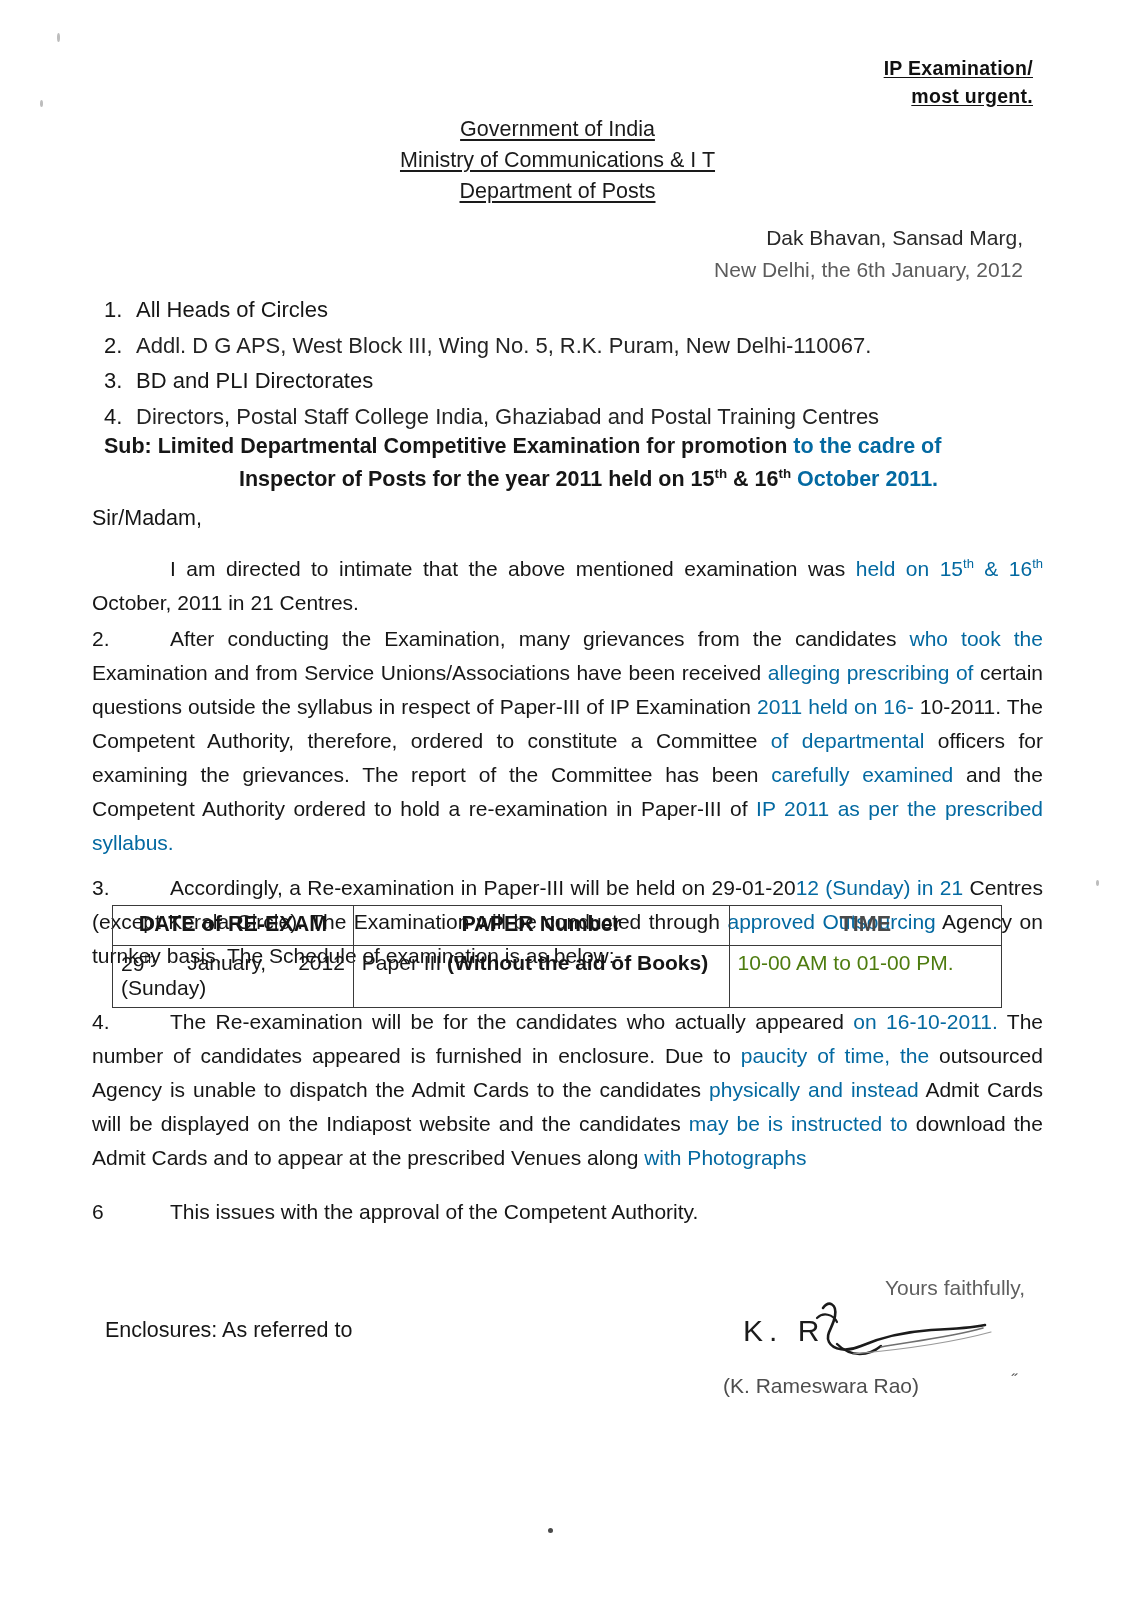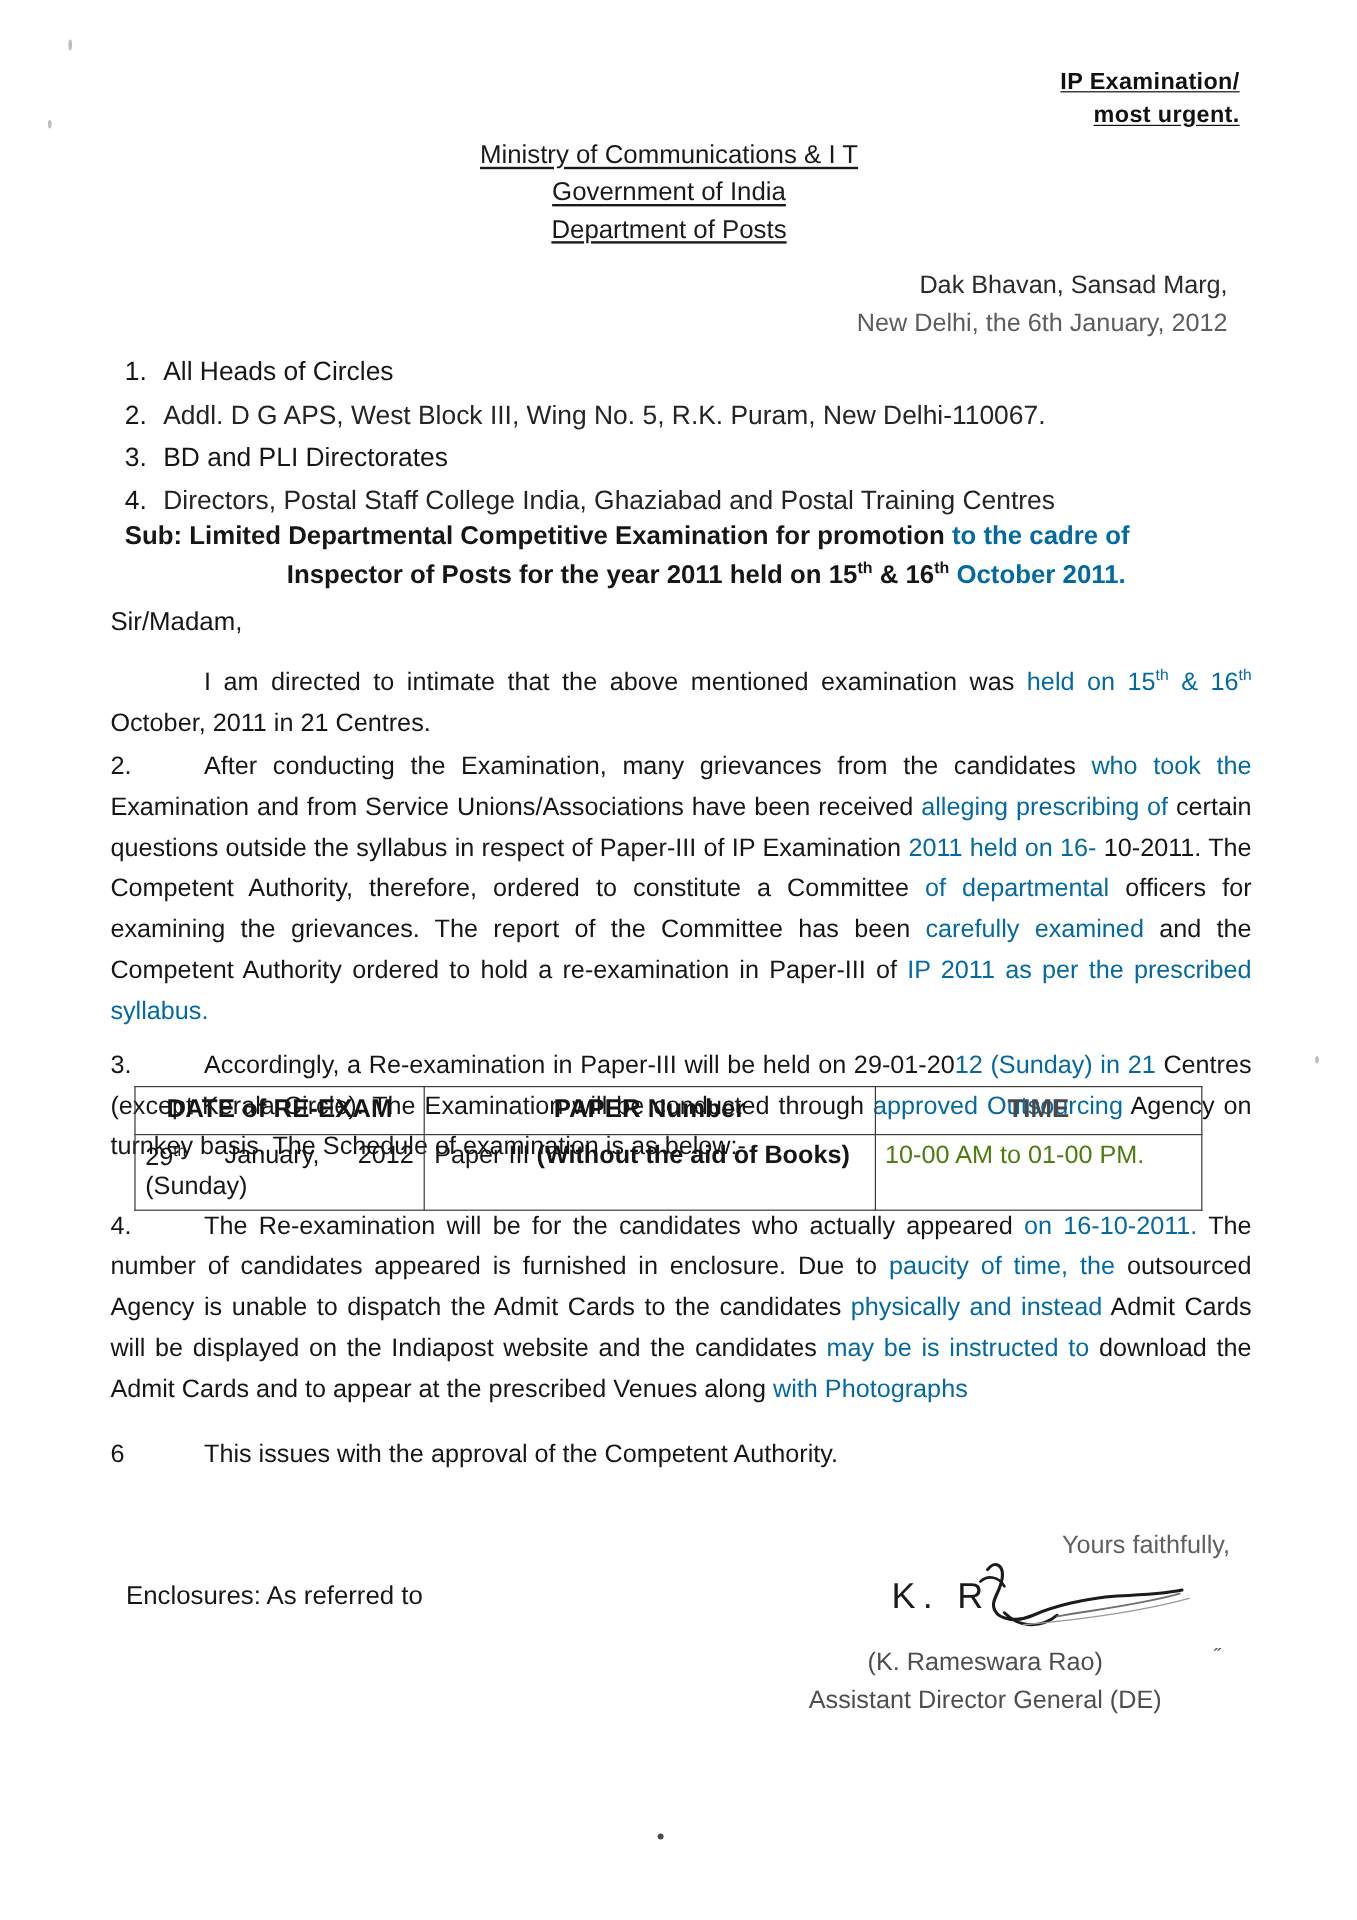--- a/index.html
+++ b/index.html
@@ -257,22 +257,22 @@
   <div class="speck" style="left:40px; top:100px; width:3px; height:7px;"></div>
   <div class="speck" style="left:1096px; top:880px; width:3px; height:6px;"></div>
 
   <div class="urgent-stamp">
     <span>IP Examination/</span>
     <span>most  urgent.</span>
   </div>
 
   <div class="letterhead">
     <div class="letterhead-inner">
+      <span class="lh-line"><u>Government of India</u></span>
       <span class="lh-line"><u>Ministry of Communications &amp; I T</u></span>
-      <span class="lh-line"><u>Government of India</u></span>
       <span class="lh-line"><u>Department of Posts</u></span>
     </div>
   </div>
 
   <div class="address-block">
     <div>Dak Bhavan, Sansad Marg,</div>
     <div class="faded">New Delhi, the 6th  January, 2012</div>
   </div>
 
   <div class="addressees">
@@ -346,18 +346,17 @@
       <svg class="sig-svg" width="200" height="72" viewBox="0 0 200 72">
         <path d="M16 10 C 22 2, 30 6, 28 18 C 26 30, 18 36, 22 44 C 26 52, 40 54, 54 48 C 70 41, 96 34, 124 32 C 146 31, 164 30, 178 27" fill="none" stroke="#1b1b1b" stroke-width="2.6" stroke-linecap="round"></path>
         <path d="M10 20 C 16 14, 26 16, 30 24" fill="none" stroke="#1b1b1b" stroke-width="2.2" stroke-linecap="round"></path>
         <path d="M30 46 C 44 60, 62 58, 74 48" fill="none" stroke="#1b1b1b" stroke-width="2.4" stroke-linecap="round"></path>
         <path d="M74 49 C 100 44, 140 40, 176 30" fill="none" stroke="#6f6f6f" stroke-width="1.6" stroke-linecap="round"></path>
         <path d="M46 56 C 90 52, 140 46, 184 34" fill="none" stroke="#9a9a9a" stroke-width="1.2" stroke-linecap="round"></path>
       </svg>
       <span class="sig-marks">˝</span>
     </div>
     <span class="sig-name">(K. Rameswara Rao)</span>
-    <span class="sig-title">Assistant Director General (DE)</span>
   </div>
 
   <div class="footer-dot"></div>
 
 </div>
 
 </body></html>

